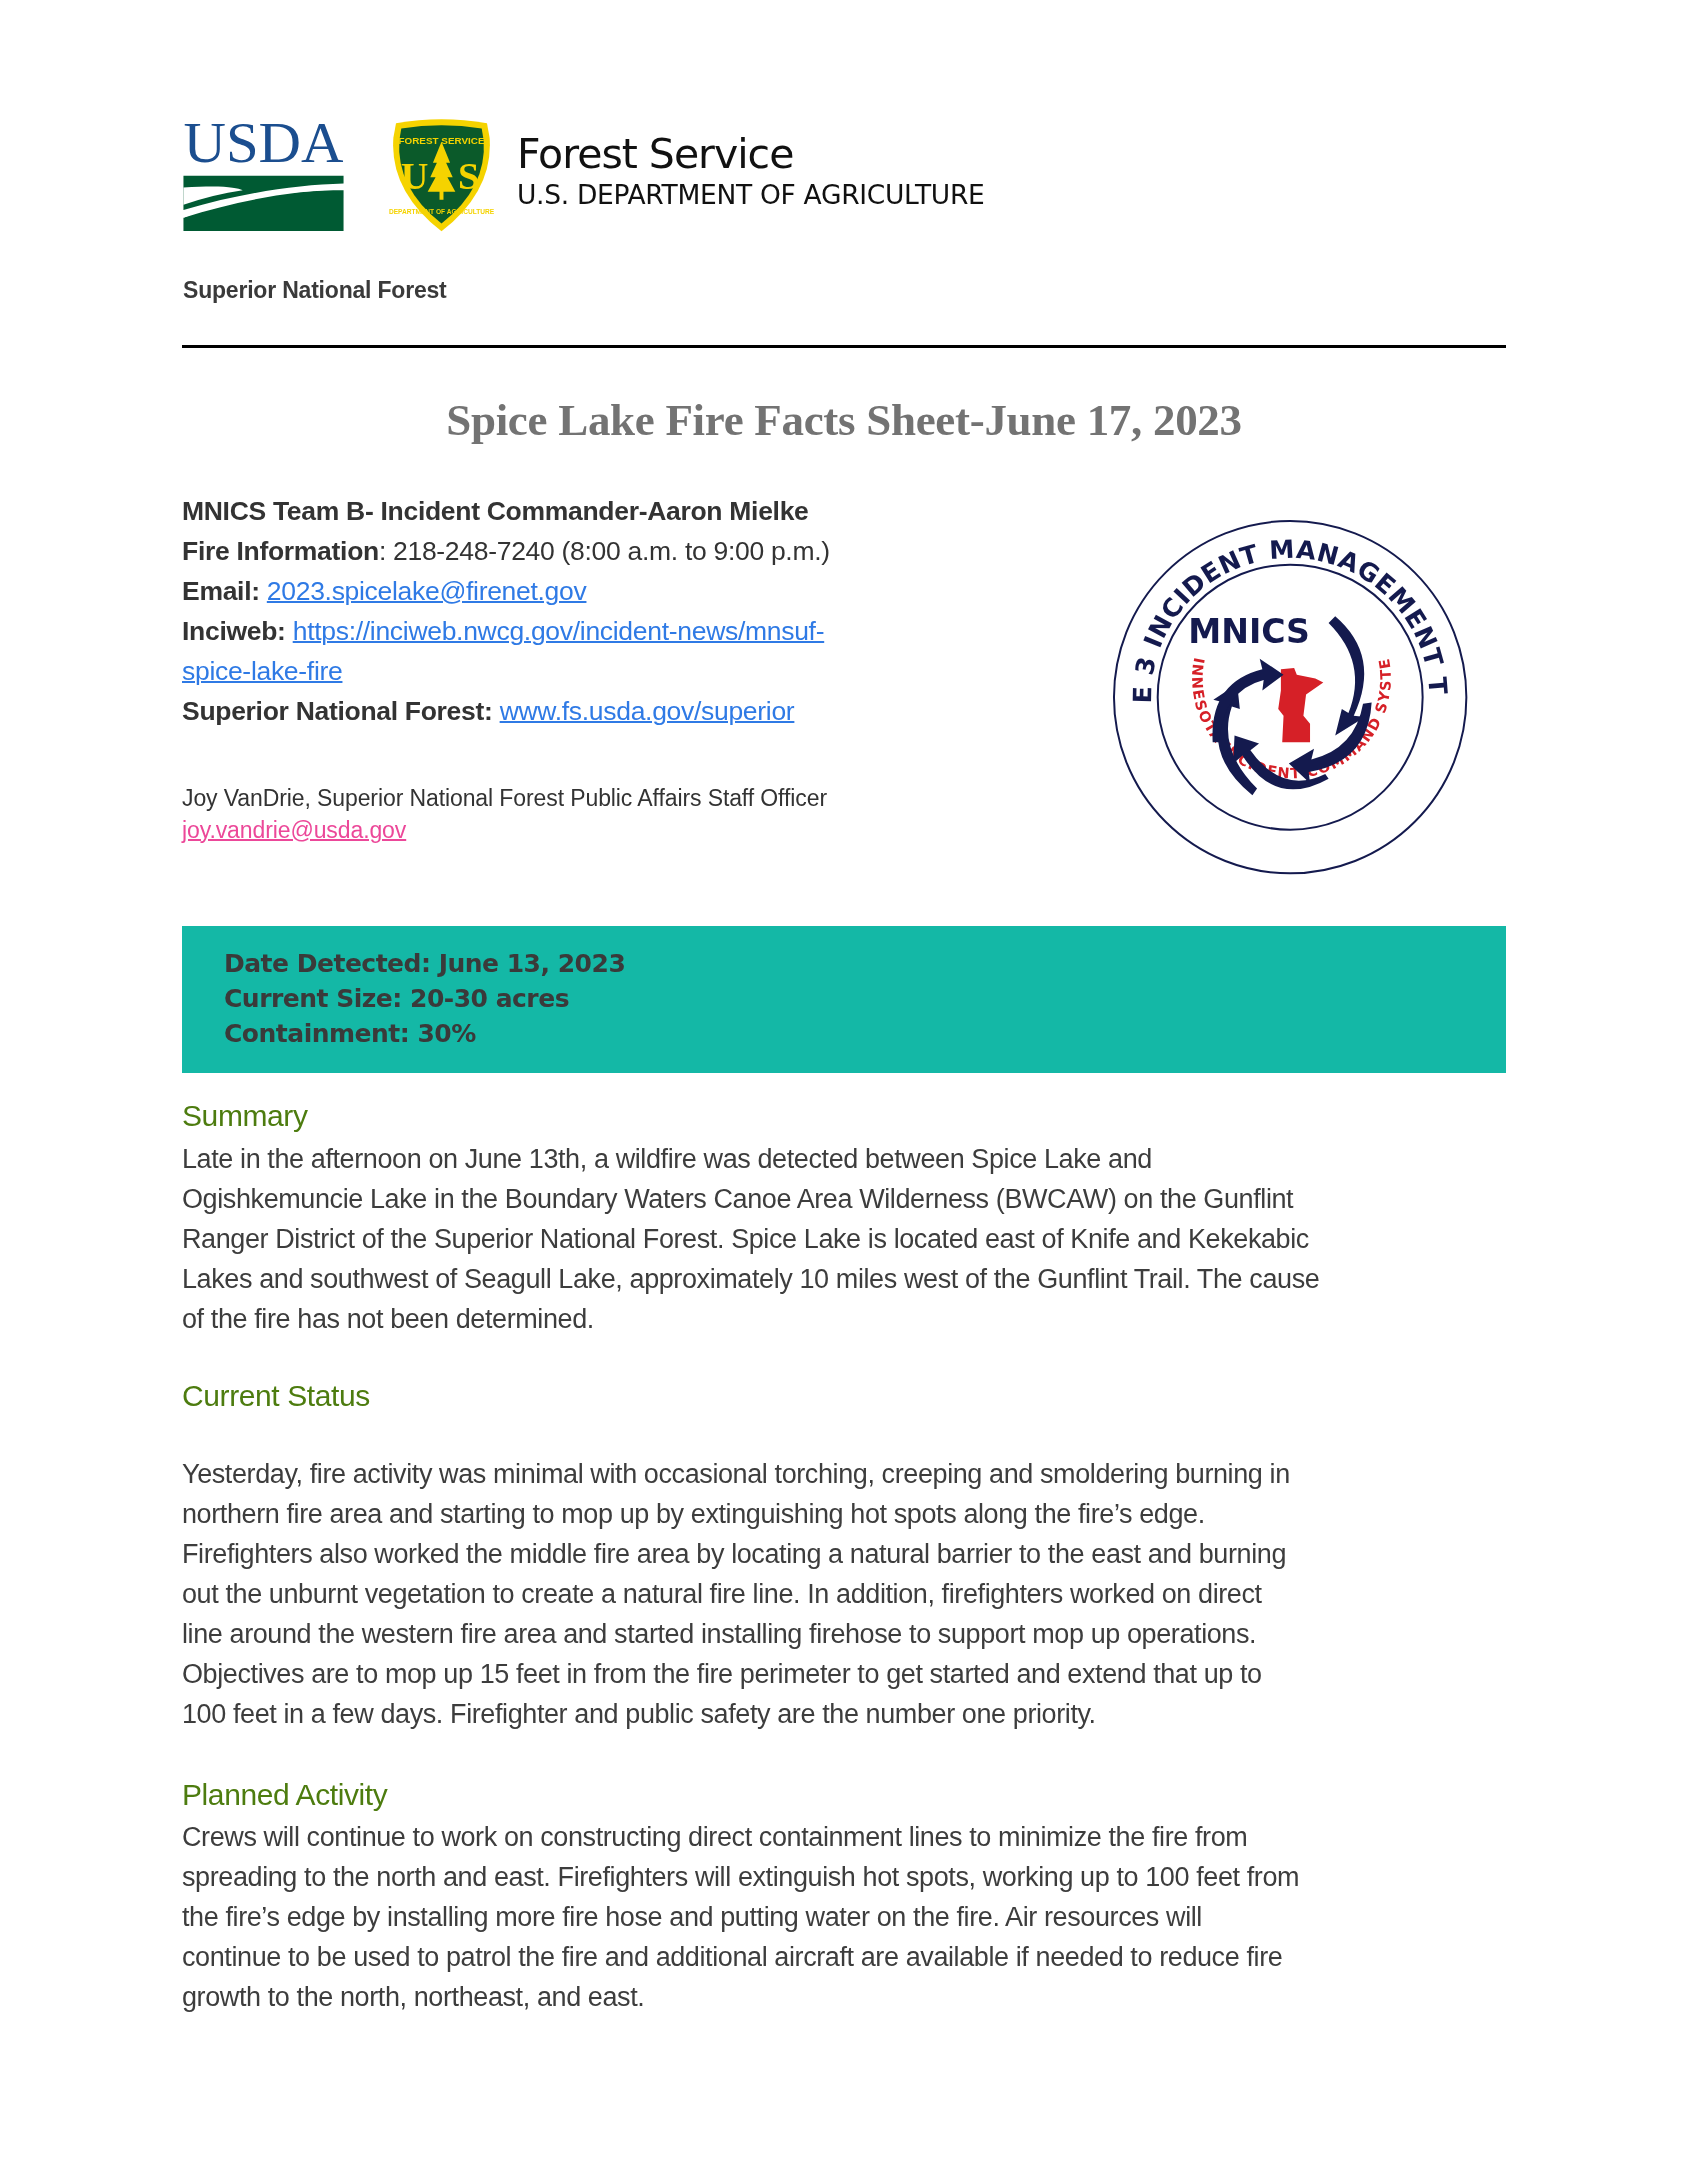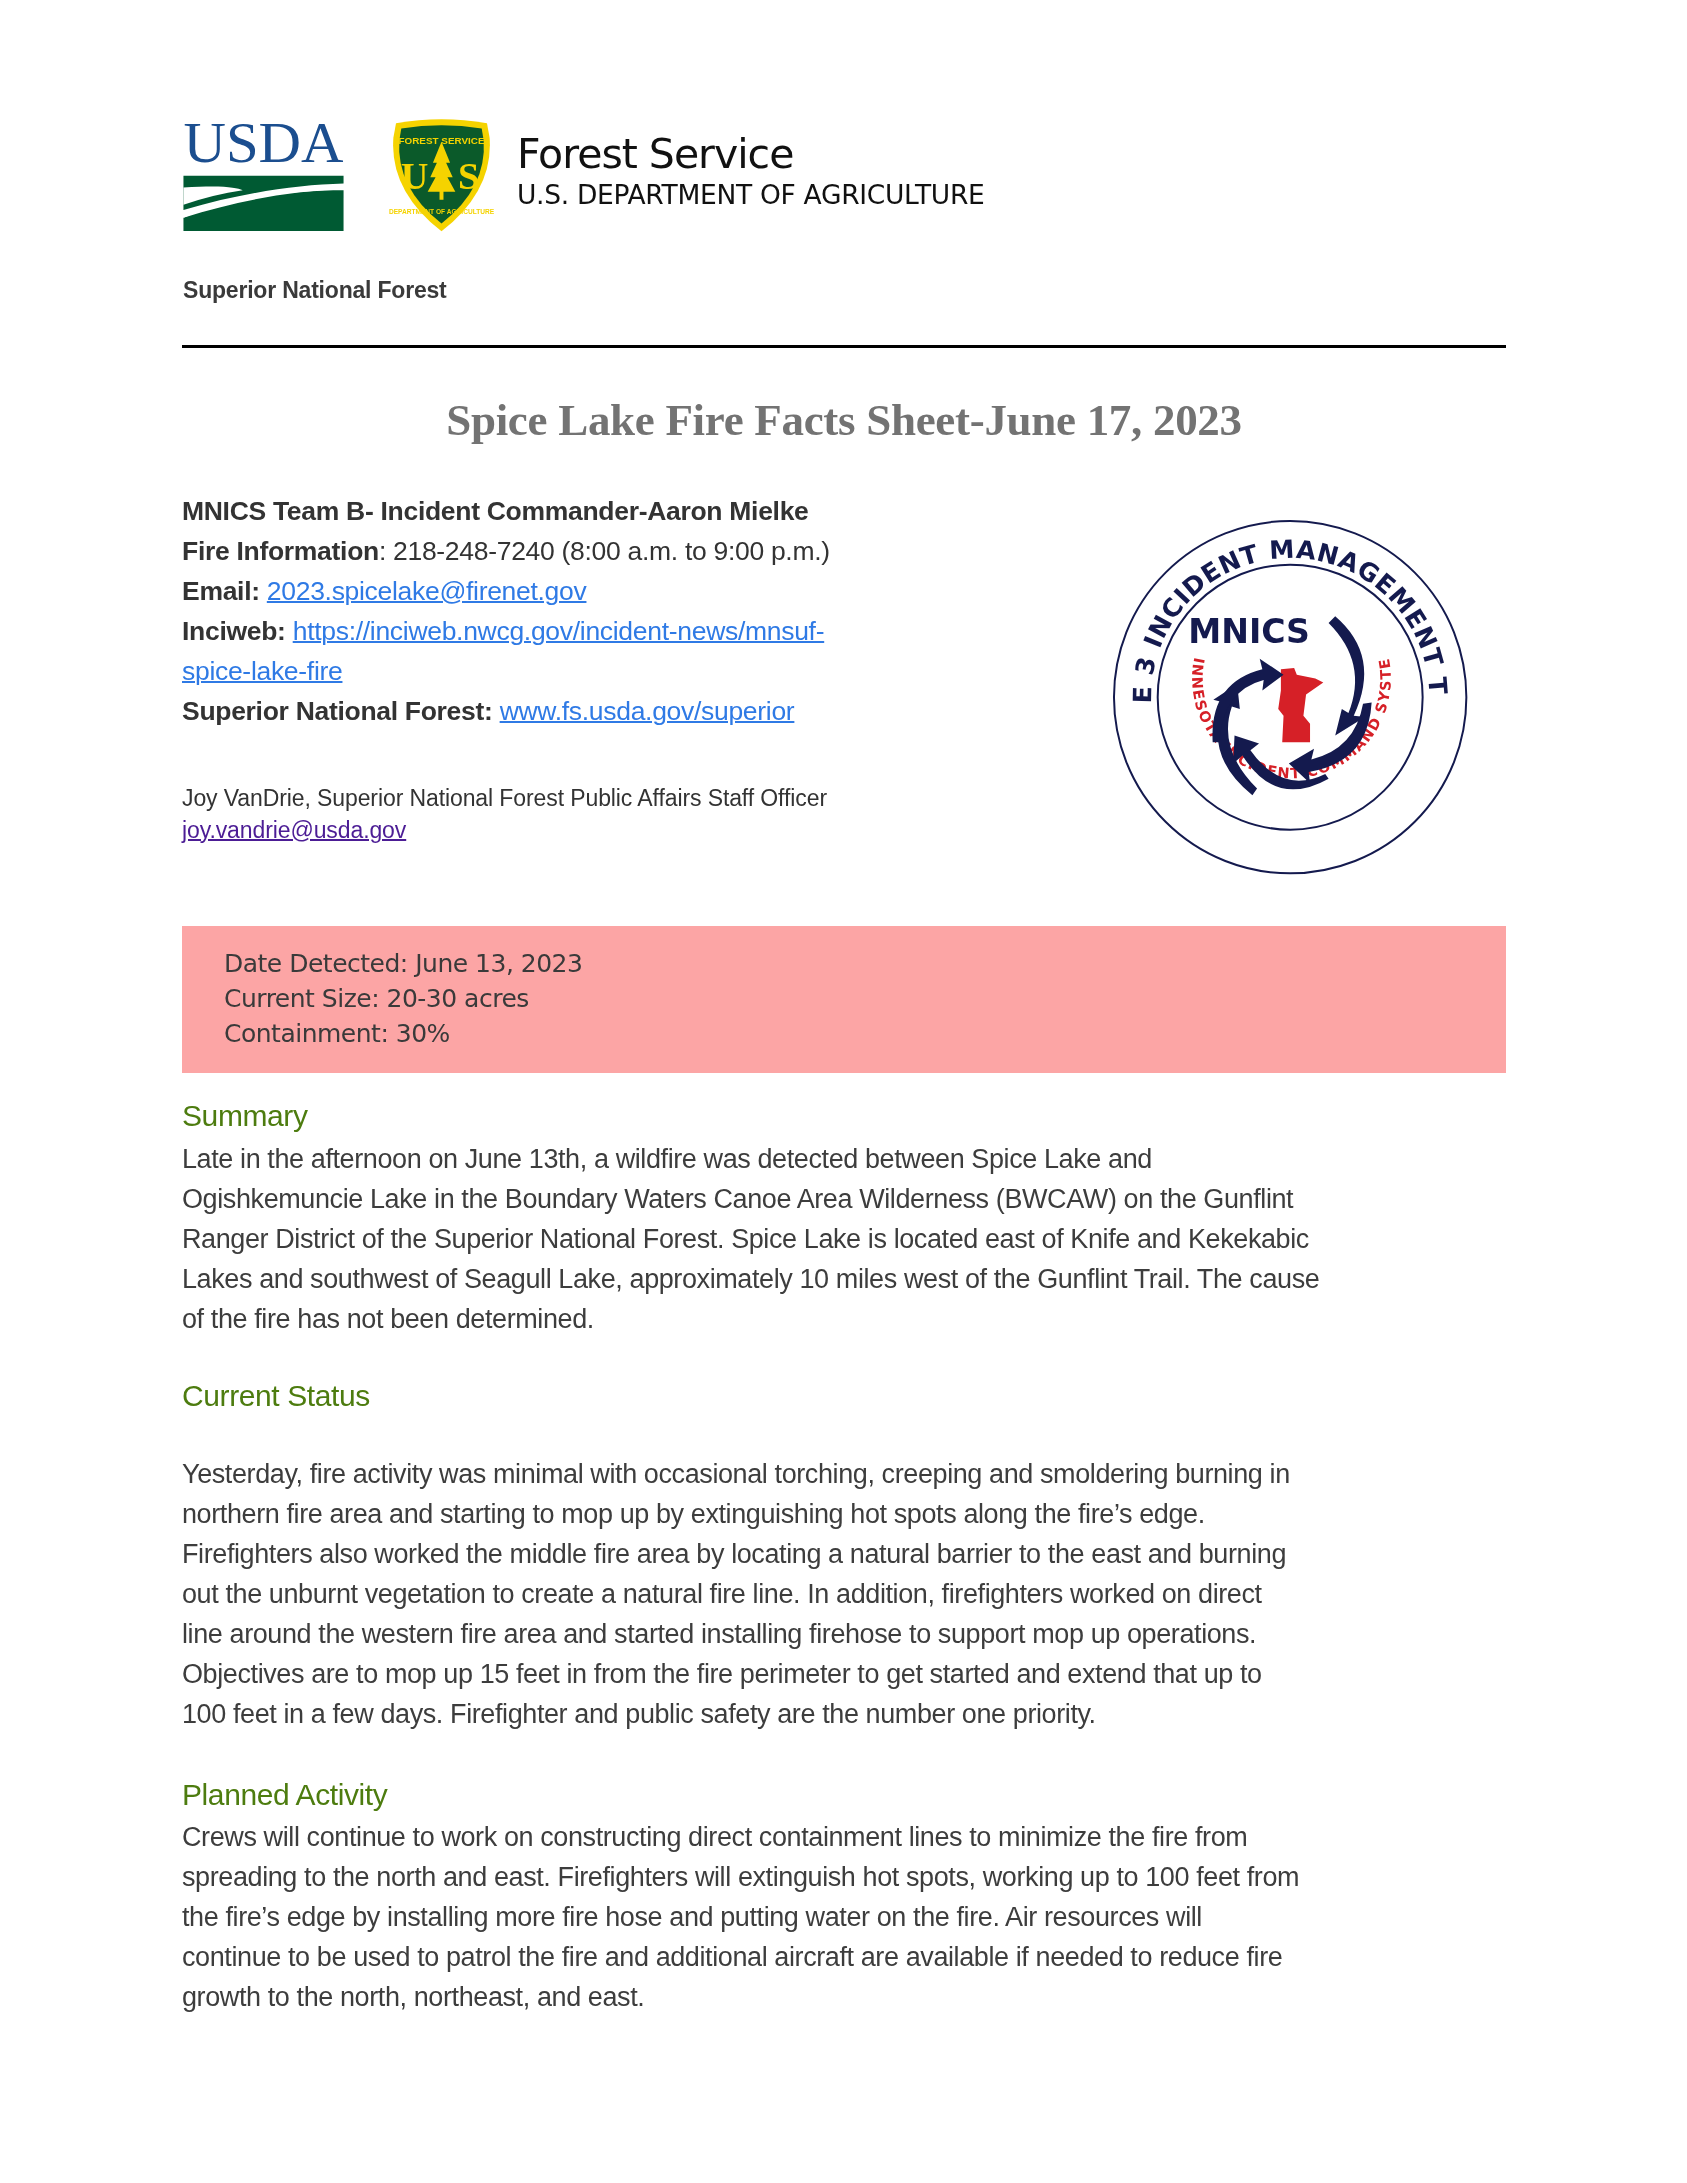--- a/index.html
+++ b/index.html
@@ -22,26 +22,26 @@
                 font-family: Liberation Serif, serif; font-weight: bold; font-size: 45px;
                 color: #737373; letter-spacing: -0.3px; line-height: 56px; }
 
   
   #contact { left: 182px; top: 491px; width: 814px; font-size: 26.5px; line-height: 40px; color: #333; letter-spacing: -0.3px; }
   #contact .lbl { font-weight: bold; }
   #contact a { color: #2f7ae5; text-decoration: underline; text-decoration-thickness: 2px; }
   #contact .line { white-space: nowrap; }
 
   #pao { left: 182px; top: 782px; font-size: 23px; line-height: 32px; color: #333; letter-spacing: -0.1px; }
-  #pao a { color: #4c1d95; text-decoration: underline; text-decoration-thickness: 2px; }
+  #pao a { color: #ec4899; text-decoration: underline; text-decoration-thickness: 2px; }
 
   #mnics-logo { left: 1110px; top: 517px; width: 361px; height: 361px; }
 
   
-  #facts-box { left: 182px; top: 926px; width: 1324px; height: 147px; background: #fca5a5; }
+  #facts-box { left: 182px; top: 926px; width: 1324px; height: 147px; background: #14b8a6; font-weight: bold; }
   #facts-box .facts { position: absolute; left: 42px; top: 20px; font-family: "DejaVu Sans", sans-serif;
                       font-size: 25px; line-height: 35px; color: #3a3a3a; letter-spacing: -0.5px; }
 
   
   .section-h { position: absolute; left: 182px; font-size: 30px; font-weight: normal; color: #4d7c0f; letter-spacing: -0.4px; line-height: 37px; }
   .section-b { position: absolute; left: 182px; width: 1330px; font-size: 27px; line-height: 40px; color: #3d3d3d; letter-spacing: -0.4px; }
   .section-b .ln { white-space: nowrap; display: block; }
 </style>
 </head>
 <body>

